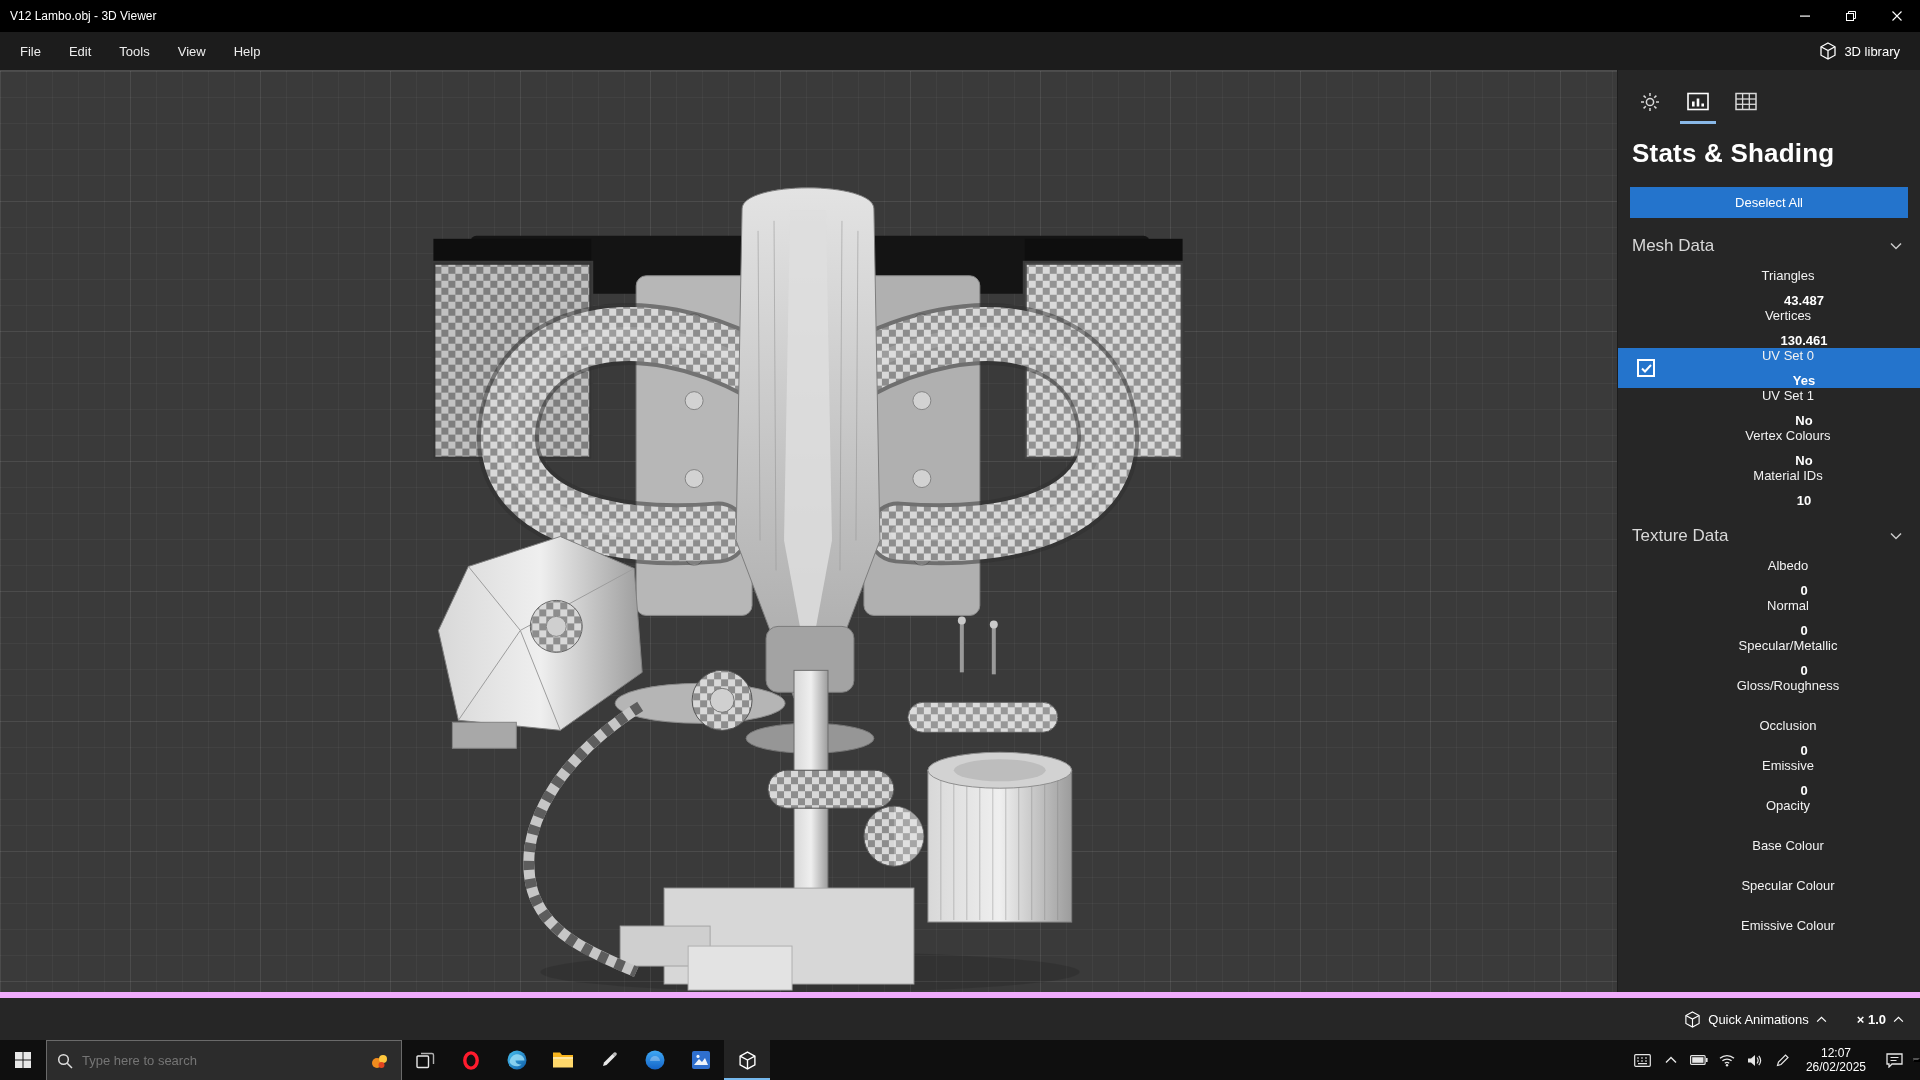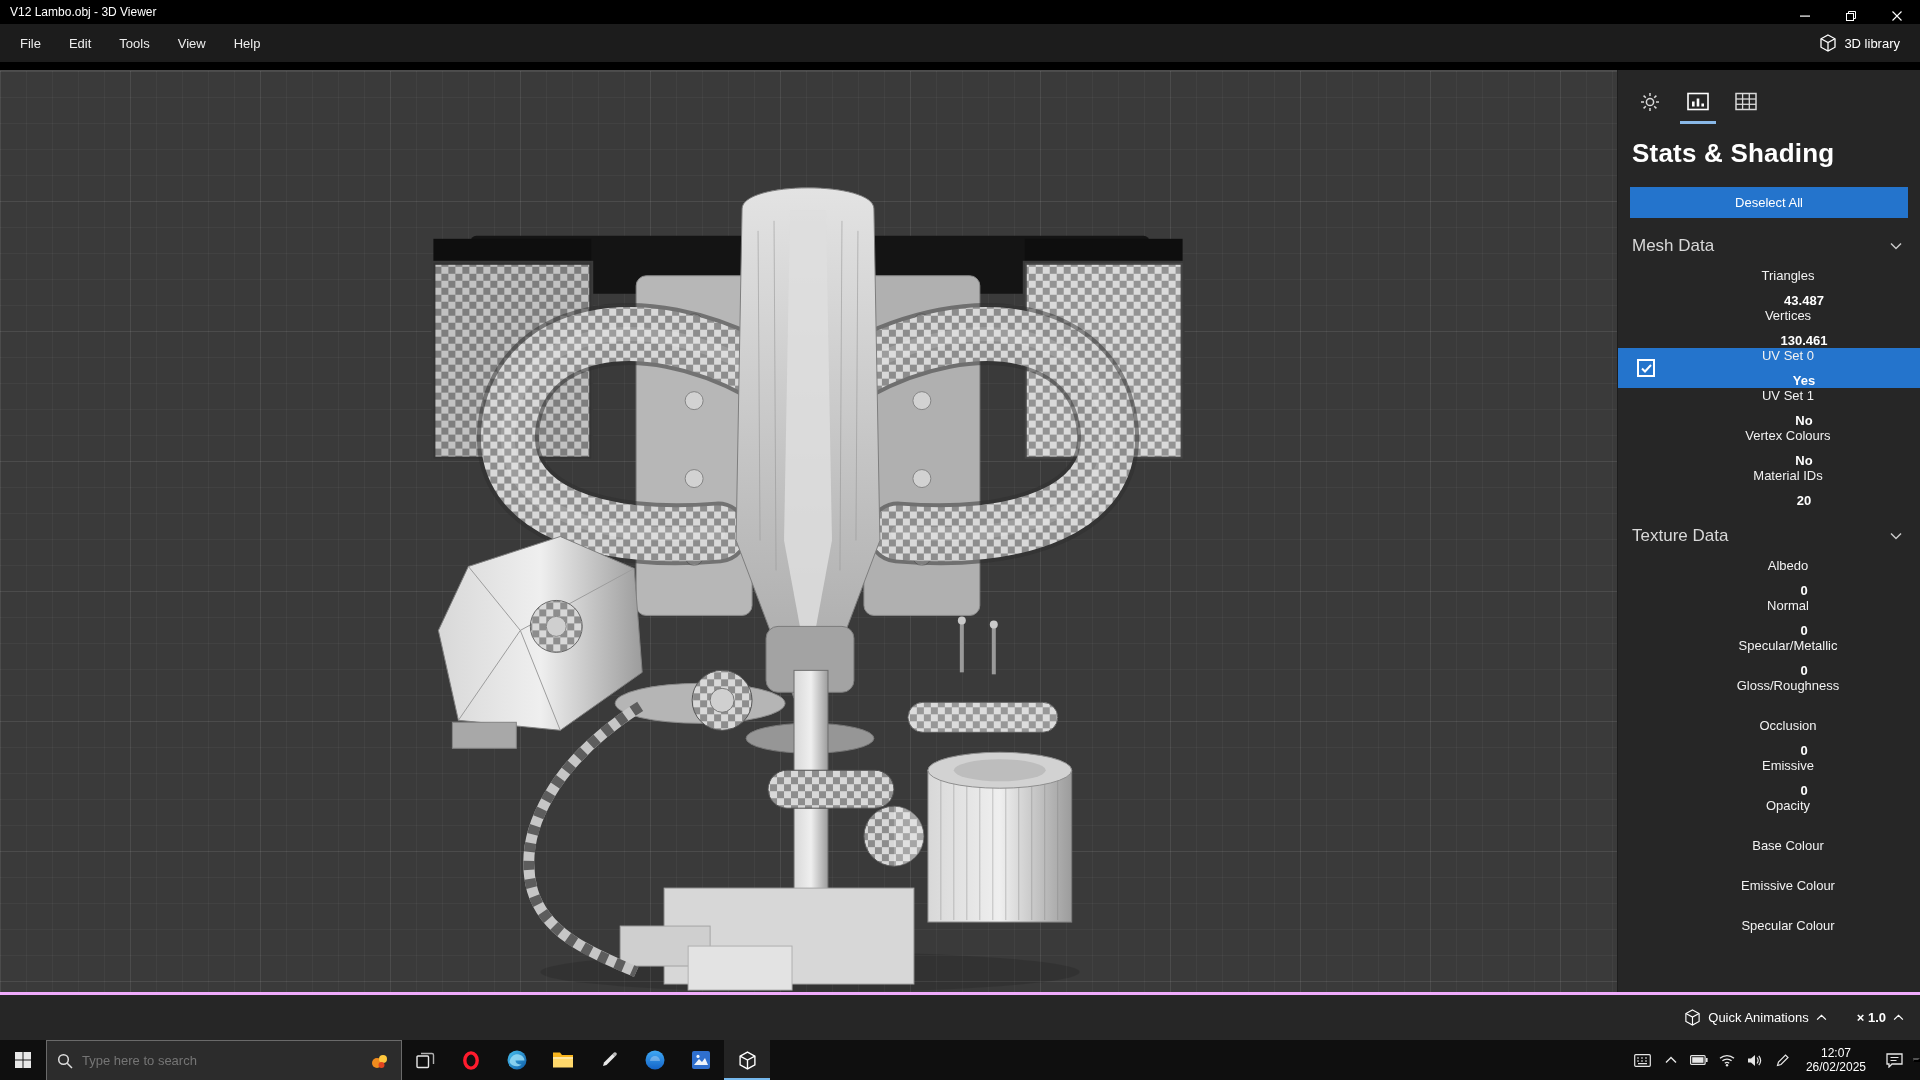--- a/index.html
+++ b/index.html
@@ -1,21 +1,21 @@
 <!DOCTYPE html>
 <html><head>
 <meta charset="utf-8">
 <style>
   * { margin:0; padding:0; box-sizing:border-box; }
   html,body { width:1920px; height:1080px; overflow:hidden; background:#000; }
   body { font-family:"Liberation Sans", sans-serif; }
   .app { position:fixed; inset:0; width:1920px; height:1080px; background:#000; }
 
   
-  .titlebar { height:24px; background:#000; display:flex; align-items:center;gap:20px; }
+  .titlebar { height:32px; background:#000; display:flex; align-items:center;gap:20px; }
   .wtitle { color:#fff; font-size:12px; padding-left:10px; white-space:nowrap; }
   .wctrls { margin-left:auto; display:flex; height:100%; }
   .wbtn { width:46px; height:32px; background:none; border:none; display:flex; align-items:center; justify-content:center; cursor:pointer; }
 
   
   .menubar { height:38px; background:#1c1c1c; display:flex; align-items:stretch; padding:0 6px; }
   .mi { background:none; border:none; color:#ededed; font-size:13px; font-family:inherit; padding:0 14px; cursor:pointer; }
   .lib { margin-left:auto; display:flex; align-items:center; gap:8px; background:none; border:none; color:#fff;
          font-size:13px; font-family:inherit; padding:0 14px; cursor:pointer; }
 
@@ -44,21 +44,21 @@
            color:#d8d8d8; font-size:17px; cursor:pointer; background:none; border:none; width:100%; font-family:inherit; }
   .srow { position:relative; height:40px; display:flex; align-items:center; justify-content:space-between;
           margin:0 -12px; padding:0 22px 0 60px; font-size:13px; color:#f2f2f2; cursor:pointer;flex-direction:column; }
   .srow .val { font-weight:700; color:#fff;margin-left:32px; }
   .srow.selected { background:#2474cc; }
   .cb { position:absolute; left:19px; top:11px; width:18px; height:18px; border:2px solid #fff;
         display:flex; align-items:center; justify-content:center; background:transparent; cursor:pointer; }
 
   
   .animbar { position:absolute; left:0; right:0; bottom:40px; height:48px; background:#262626;
-             border-top:3px solid #f0abfc; display:flex; align-items:center; justify-content:flex-end;
+             border-top:6px solid #f0abfc; display:flex; align-items:center; justify-content:flex-end;
              gap:30px; padding-right:16px; }
   .abtn { display:flex; align-items:center; gap:7px; background:none; border:none; color:#fff;
           font-size:13px; font-family:inherit; cursor:pointer; }
 
   
   .taskbar { position:absolute; left:0; right:0; bottom:0; height:40px; background:#0f0f0f; display:flex; align-items:stretch; }
   .tbtn { width:46px; background:none; border:none; display:flex; align-items:center; justify-content:center; cursor:pointer; }
   .tbtn.active { background:rgba(255,255,255,.09); box-shadow:inset 0 -2px 0 #76b9ed; }
   .search { width:356px; background:#2c2c2c; border:1px solid #6a6a6a; border-bottom:none;
             display:flex; align-items:center; gap:9px; padding:0 10px; }
@@ -287,21 +287,21 @@
       <div class="srow">
         <span>UV Set 1</span>
         <span class="val">No</span>
       </div>
       <div class="srow">
         <span>Vertex Colours</span>
         <span class="val">No</span>
       </div>
       <div class="srow">
         <span>Material IDs</span>
-        <span class="val">20</span>
+        <span class="val">10</span>
       </div>
 
       <button class="sec-h">
         <span>Texture Data</span>
         <svg width="12" height="8" viewBox="0 0 12 8">
             <path d="M1 1.5 L6 6.5 L11 1.5" fill="none" stroke="#c9c9c9" stroke-width="1.5"></path>
           </svg>
       </button>
       <div class="srow">
         <span>Albedo</span>
@@ -329,25 +329,25 @@
       </div>
       <div class="srow">
         <span>Opacity</span>
         <span class="val"></span>
       </div>
       <div class="srow">
         <span>Base Colour</span>
         <span class="val"></span>
       </div>
       <div class="srow">
+        <span>Specular Colour</span>
+        <span class="val"></span>
+      </div>
+      <div class="srow">
         <span>Emissive Colour</span>
-        <span class="val"></span>
-      </div>
-      <div class="srow">
-        <span>Specular Colour</span>
         <span class="val"></span>
       </div>
     </aside>
   </div>
 
   <div class="animbar">
     <button class="abtn">
       <svg width="17" height="17" viewBox="0 0 16 18">
         <path d="M8 1 L15 4.8 V13.2 L8 17 L1 13.2 V4.8 Z" fill="none" stroke="#fff" stroke-width="1.2"></path>
         <path d="M1 4.8 L8 8.6 L15 4.8 M8 8.6 V17" fill="none" stroke="#fff" stroke-width="1.2"></path>

